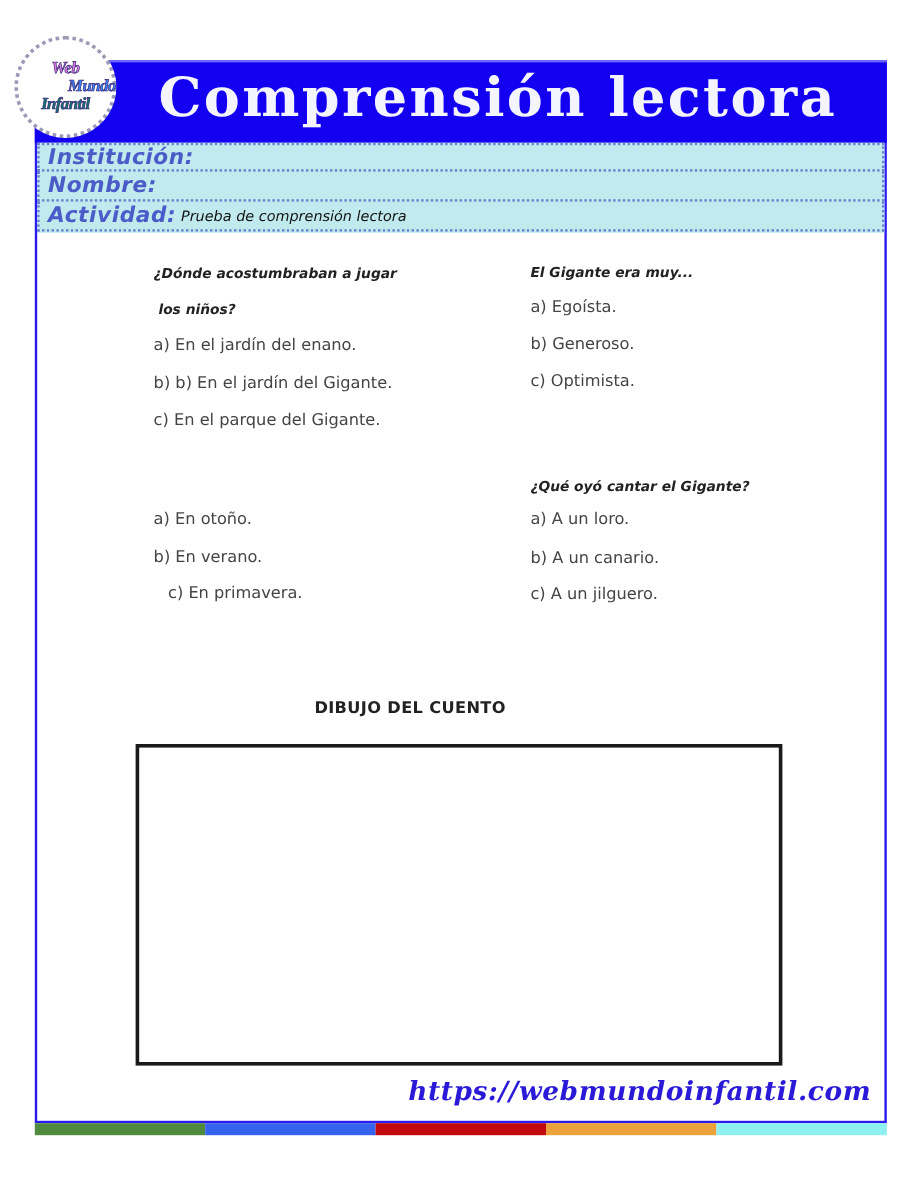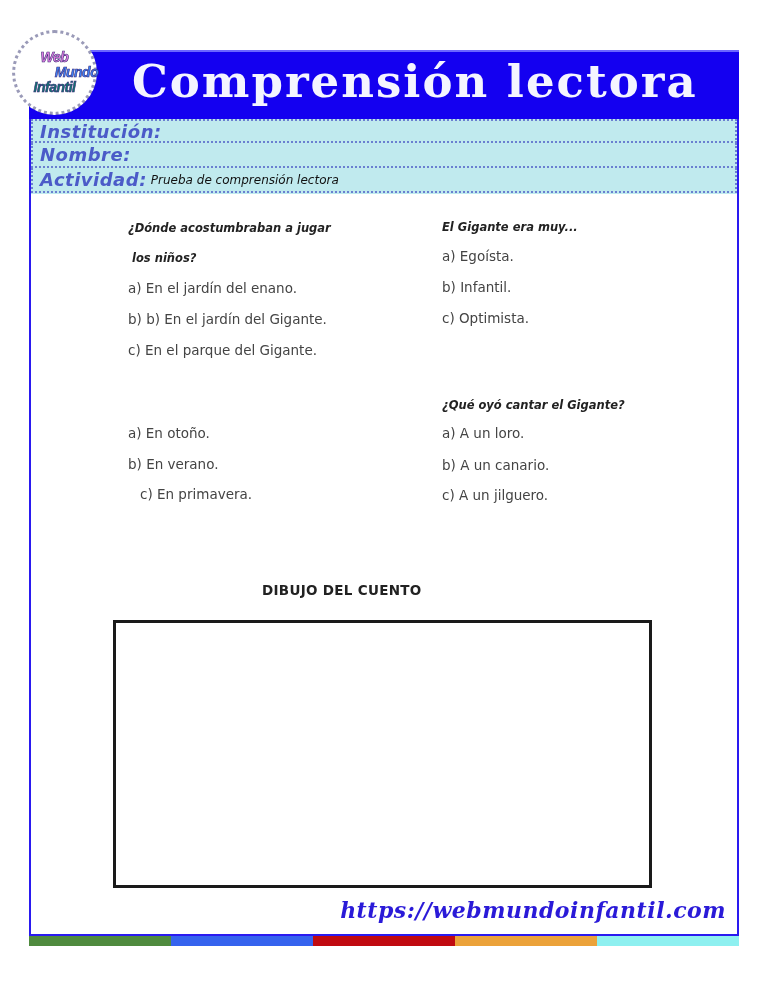--- a/index.html
+++ b/index.html
@@ -20,21 +20,21 @@
       color: #f4f4ff; letter-spacing: 2px; line-height: 60px; white-space: nowrap;
     }
 
     .logo {
       position: absolute; left: 12px; top: 30px; width: 85px; height: 85px;
       border-radius: 50%; background: #fff; border: 3px dotted #9a9ab8;
       display: flex; flex-direction: column; align-items: center; justify-content: center;
       z-index: 3;
     }
     .logo span {
-      font-family: Liberation Sans, sans-serif; font-weight: bold; font-style: italic;
+      font-family: Liberation Serif, serif; font-weight: bold; font-style: italic;
       font-size: 14px; line-height: 15px; letter-spacing: -0.5px;
       -webkit-text-stroke: 0.6px #3d2a7a;
     }
     .logo .l1 { color: #e07fe0; }
     .logo .l2 { color: #3b82f6; margin-left: 44px; }
     .logo .l3 { color: #0f766e; }
 
     .info-block {
       position: absolute; left: 31px; top: 119px; width: 706px; height: 75px;
       background: #c0eaee;
@@ -117,21 +117,21 @@
   <div class="q-title" style="position:absolute; left:0; top:0;">¿Dónde acostumbraban a jugar</div>
   <div class="q-title" style="position:absolute; left:0; top:30px; white-space:pre;"> los niños?</div>
   <div class="q-option" style="left:0; top:59px;">a)&nbsp;En el jardín del enano.</div>
   <div class="q-option" style="left:0; top:90px;">b)&nbsp;b) En el jardín del Gigante.</div>
   <div class="q-option" style="left:0; top:121px;">c) En el parque del Gigante.</div>
 </div>
 
 <div class="question-block" style="left:442px; top:220px; width:260px; height:110px;">
   <div class="q-title" style="position:absolute; left:0; top:0;">El Gigante era muy...</div>
   <div class="q-option" style="left:0; top:28px;">a) Egoísta.</div>
-  <div class="q-option" style="left:0; top:59px;">b) Infantil.</div>
+  <div class="q-option" style="left:0; top:59px;">b) Generoso.</div>
   <div class="q-option" style="left:0; top:90px;">c) Optimista.</div>
 </div>
 
 <div class="question-block" style="left:128px; top:397px; width:290px; height:110px;">
   <div class="q-option" style="left:0; top:28px;">a) En otoño.</div>
   <div class="q-option" style="left:0; top:59px;">b) En verano.</div>
   <div class="q-option" style="left:12px; top:89px;">c) En primavera.</div>
 </div>
 
 <div class="question-block" style="left:442px; top:398px; width:260px; height:110px;">

